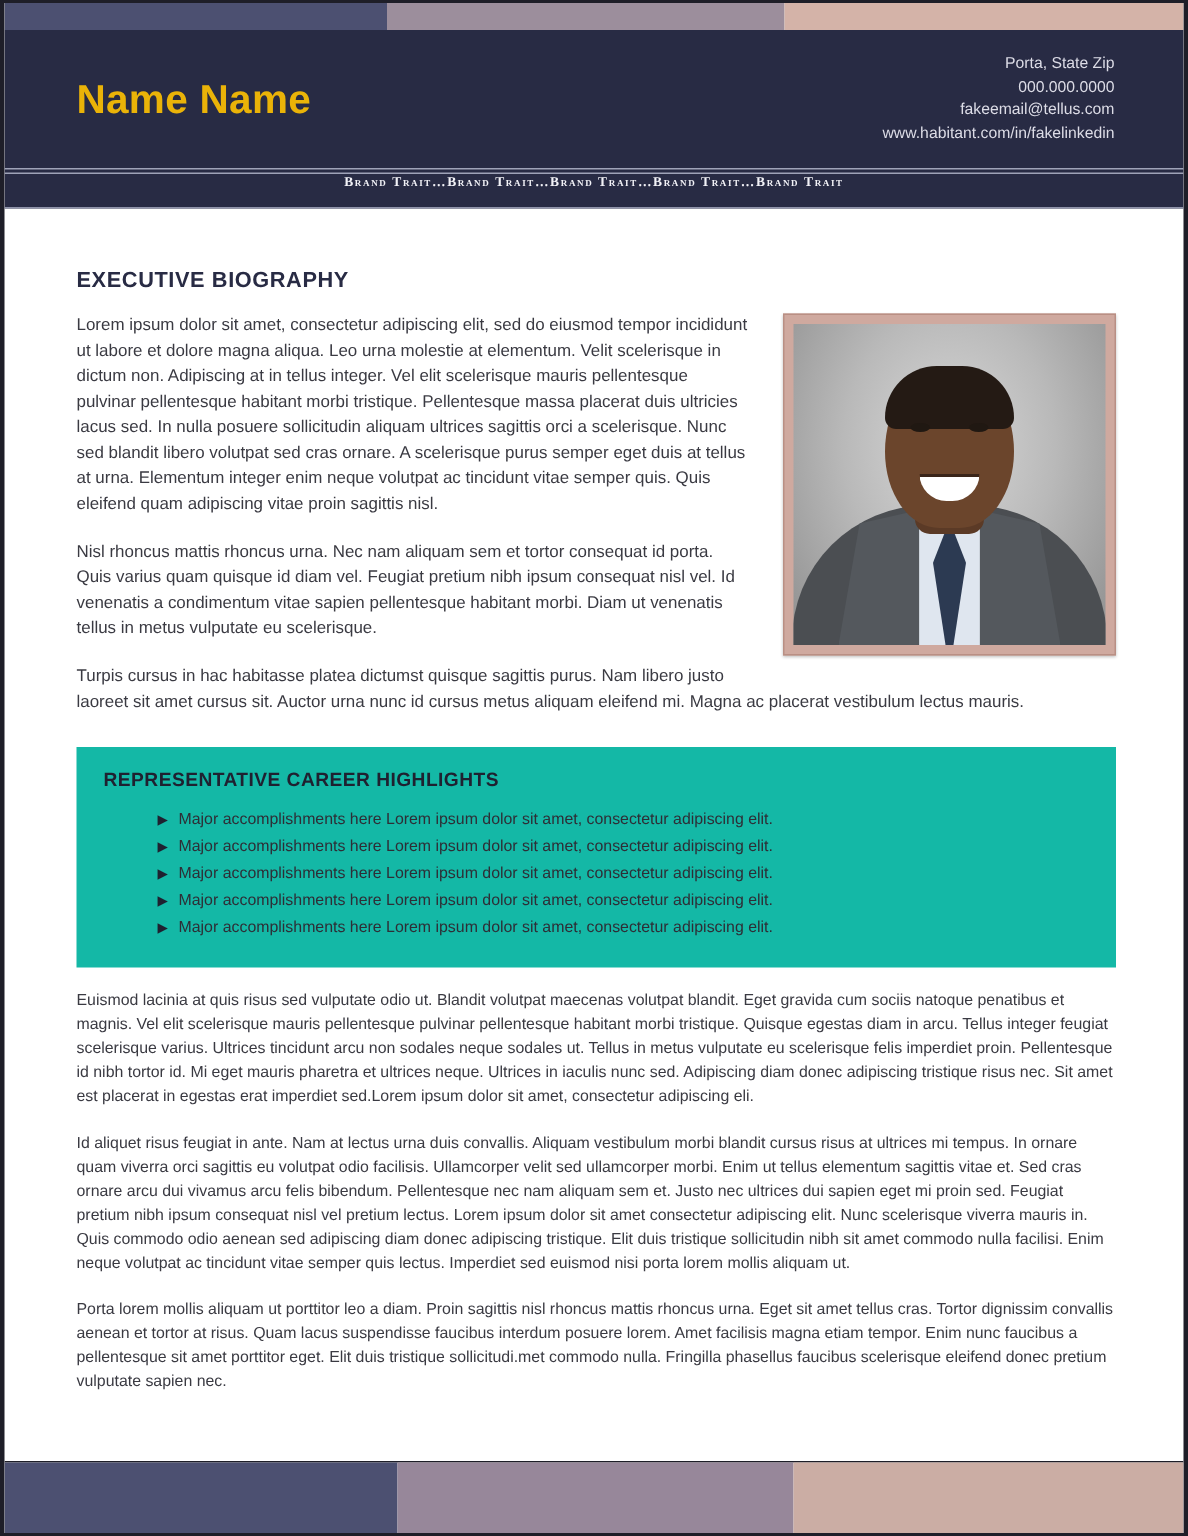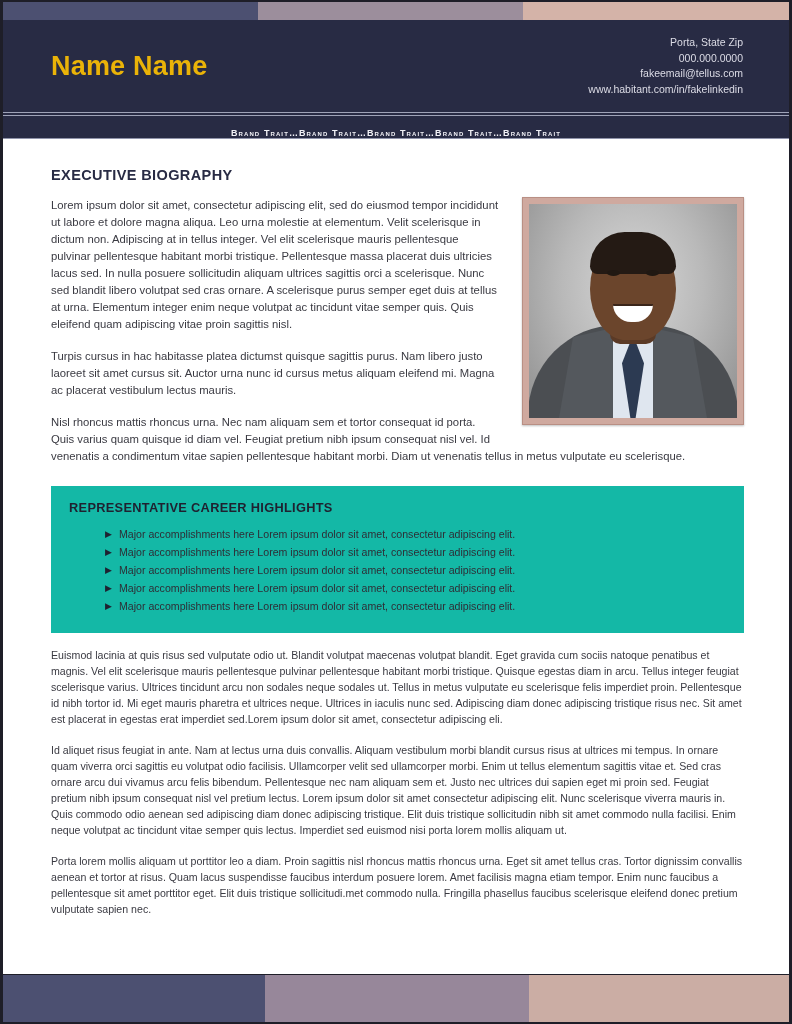--- a/index.html
+++ b/index.html
@@ -69,37 +69,38 @@
     border-top: 1px solid #9fa3b8;
     border-bottom: 1px solid #9fa3b8;
     box-sizing: border-box;
   }
 
   
   .brand-band {
     background: #282b44;
     height: 22px;
     display: flex;
-    align-items: flex-end;
+    align-items: flex-start;
     justify-content: center;
     border-bottom: 1px solid #8f93aa;
+    font-family: Liberation Serif, serif;
   }
   .brand-traits {
     color: #f2f2f7;
     font-size: 9px;
     font-weight: bold;
     font-variant: small-caps;
     letter-spacing: 1.1px;
     text-transform: none;
     white-space: nowrap;
   }
 
   
   .content {
-    padding: 28px 45px 0 48px;
+    padding: 40px 45px 0 48px;
     box-sizing: border-box;
     position: relative;
   }
 
   .section-title {
     color: #282b44;
     font-size: 14.5px;
     font-weight: bold;
     letter-spacing: 0.4px;
     margin: 0 0 14px 0;
@@ -326,22 +327,22 @@
           <div class="ph-neck"></div>
           <div class="ph-head"></div>
           <div class="ph-hair"></div>
           <div class="ph-eye-l"></div>
           <div class="ph-eye-r"></div>
           <div class="ph-smile"></div>
         </div>
       </div>
 
       <p class="body-text">Lorem ipsum dolor sit amet, consectetur adipiscing elit, sed do eiusmod tempor incididunt ut labore et dolore magna aliqua. Leo urna molestie at elementum. Velit scelerisque in dictum non. Adipiscing at in tellus integer. Vel elit scelerisque mauris pellentesque pulvinar pellentesque habitant morbi tristique. Pellentesque massa placerat duis ultricies lacus sed. In nulla posuere sollicitudin aliquam ultrices sagittis orci a scelerisque. Nunc sed blandit libero volutpat sed cras ornare. A scelerisque purus semper eget duis at tellus at urna. Elementum integer enim neque volutpat ac tincidunt vitae semper quis. Quis eleifend quam adipiscing vitae proin sagittis nisl.</p>
+      <p class="body-text">Nisl rhoncus mattis rhoncus urna. Nec nam aliquam sem et tortor consequat id porta. Quis varius quam quisque id diam vel. Feugiat pretium nibh ipsum consequat nisl vel. Id venenatis a condimentum vitae sapien pellentesque habitant morbi. Diam ut venenatis tellus in metus vulputate eu scelerisque.</p>
       <p class="body-text">Turpis cursus in hac habitasse platea dictumst quisque sagittis purus. Nam libero justo laoreet sit amet cursus sit. Auctor urna nunc id cursus metus aliquam eleifend mi. Magna ac placerat vestibulum lectus mauris.</p>
-      <p class="body-text">Nisl rhoncus mattis rhoncus urna. Nec nam aliquam sem et tortor consequat id porta. Quis varius quam quisque id diam vel. Feugiat pretium nibh ipsum consequat nisl vel. Id venenatis a condimentum vitae sapien pellentesque habitant morbi. Diam ut venenatis tellus in metus vulputate eu scelerisque.</p>
     </div>
 
     <div class="highlights">
       <div class="highlights-title">REPRESENTATIVE CAREER HIGHLIGHTS</div>
       <ul class="highlight-list">
         <li class="highlight-item">
           <span class="bullet-triangle">▶</span>
           <span class="highlight-text">Major accomplishments here  Lorem ipsum dolor sit amet, consectetur adipiscing elit.</span>
         </li>
         <li class="highlight-item">

